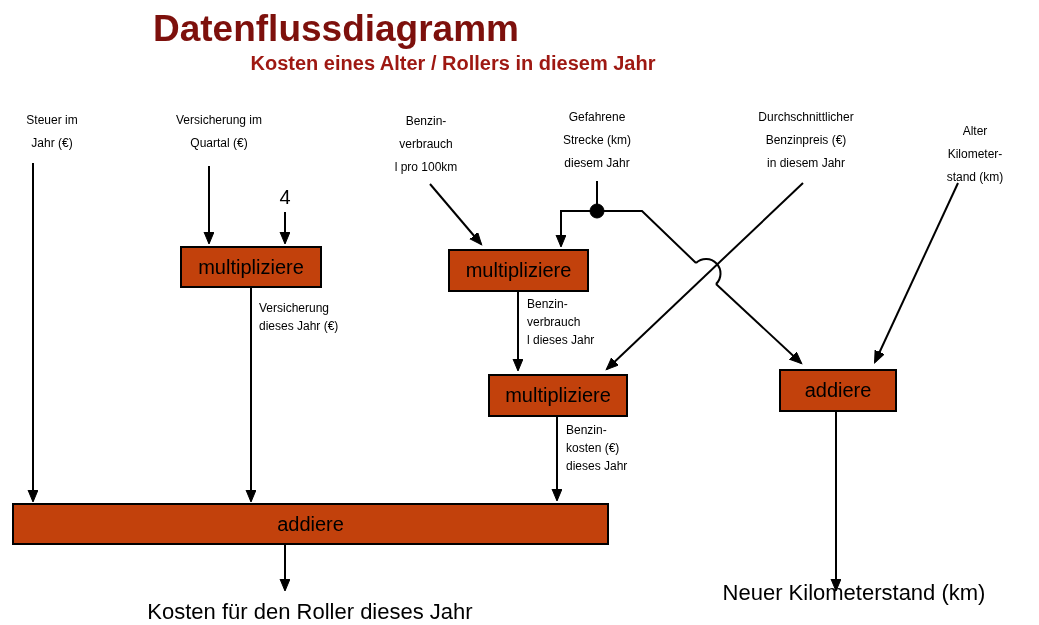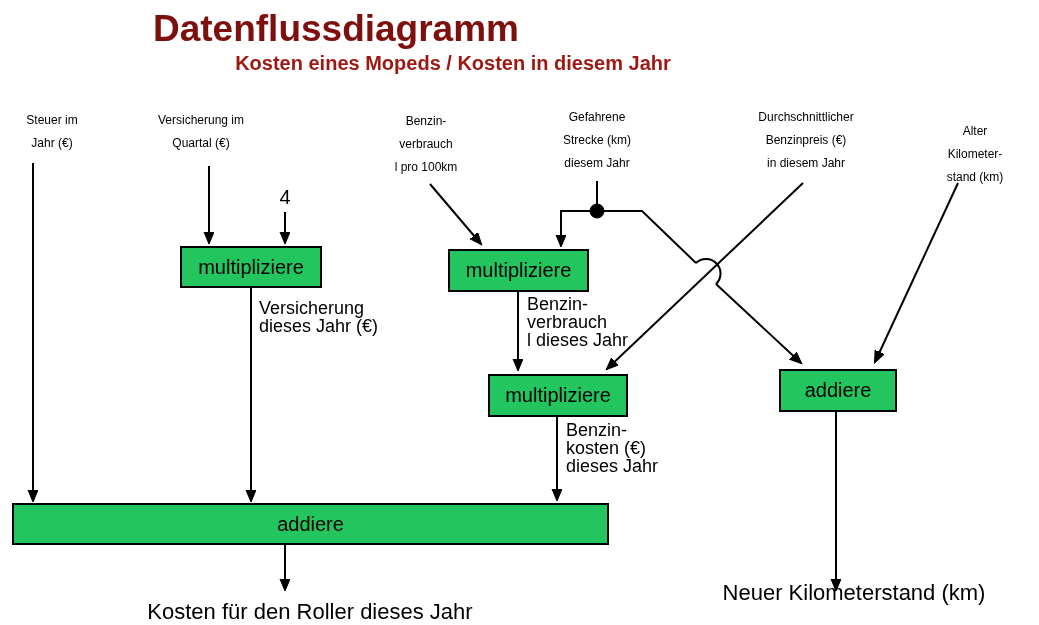--- a/index.html
+++ b/index.html
@@ -4,23 +4,23 @@
 <style>
   html,body { margin:0; padding:0; background:#ffffff; }
   #stage {
     position:relative; width:1039px; height:625px;
     background:#ffffff; overflow:hidden;
     font-family:"Liberation Sans","DejaVu Sans",sans-serif;
     color:#000;
   }
   .abs { position:absolute; }
   .lbl { white-space:pre-line; text-align:center; font-size:12px; line-height:23px; color:#000; }
-  .small-lbl { white-space:pre-line; text-align:left; font-size:18px; line-height:18px; color:#000; }
+  .small-lbl { white-space:pre-line; text-align:left; font-size:12px; line-height:18px; color:#000; }
   .node {
-    position:absolute; background:#22c55e; border:2px solid #000;
+    position:absolute; background:#c2410c; border:2px solid #000;
     display:flex; align-items:center; justify-content:center;
     font-size:20px; box-sizing:border-box;
   }
   #title   { top:8px;  left:153px; width:600px; text-align:left; font-size:37px; font-weight:bold; color:#7D100C; }
   #subtitle{ top:52px; left:153px; width:600px; text-align:center; font-size:20px; font-weight:bold; color:#9E1812; }
   .out-lbl { font-size:22px; text-align:center; }
   svg.wires { position:absolute; top:0; left:0; width:1039px; height:625px; }
   svg.wires * { stroke:#000; }
   .edge { stroke-width:2; fill:none; }
 </style>
@@ -65,25 +65,25 @@
     <line class="edge" x1="557" y1="417" x2="557" y2="500" marker-end="url(#ah)"></line>
 
     <line class="edge" x1="958" y1="183" x2="875" y2="362" marker-end="url(#ah)"></line>
 
     <line class="edge" x1="836" y1="412" x2="836" y2="590" marker-end="url(#ah)"></line>
 
     <line class="edge" x1="285" y1="545" x2="285" y2="590" marker-end="url(#ah)"></line>
   </svg>
 
   <div id="title" class="abs">Datenflussdiagramm</div>
-  <div id="subtitle" class="abs">Kosten eines Mopeds / Kosten in diesem Jahr</div>
+  <div id="subtitle" class="abs">Kosten eines Alter / Rollers in diesem Jahr</div>
 
   <div class="abs lbl" style="left:0px;   width:104px; top:109px;">Steuer im
 Jahr (€)</div>
-  <div class="abs lbl" style="left:121px; width:160px; top:109px;">Versicherung im
+  <div class="abs lbl" style="left:139px; width:160px; top:109px;">Versicherung im
 Quartal (€)</div>
   <div class="abs lbl" style="left:366px; width:120px; top:110px;">Benzin-
 verbrauch
 l pro 100km</div>
   <div class="abs lbl" style="left:527px; width:140px; top:106px;">Gefahrene
 Strecke (km)
 diesem Jahr</div>
   <div class="abs lbl" style="left:716px; width:180px; top:106px;">Durchschnittlicher
 Benzinpreis (€)
 in diesem Jahr</div>

